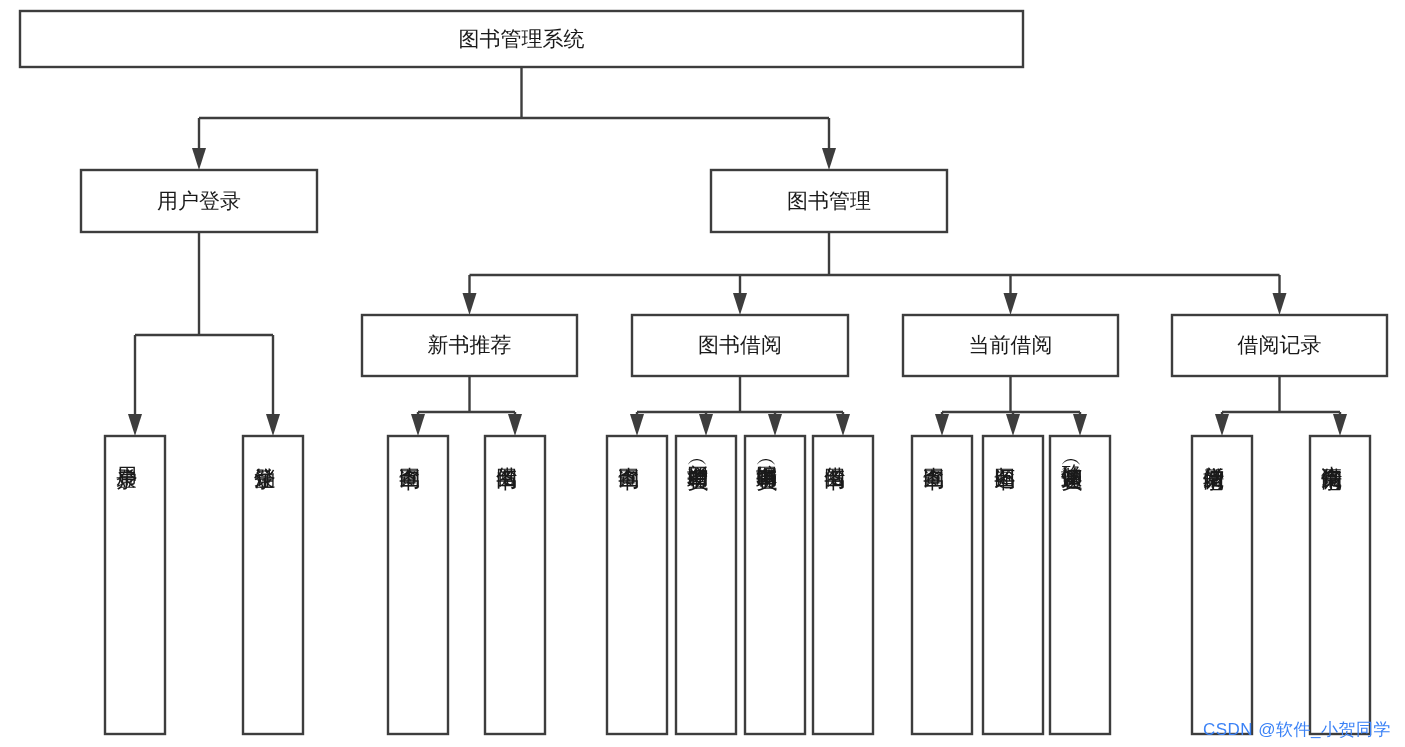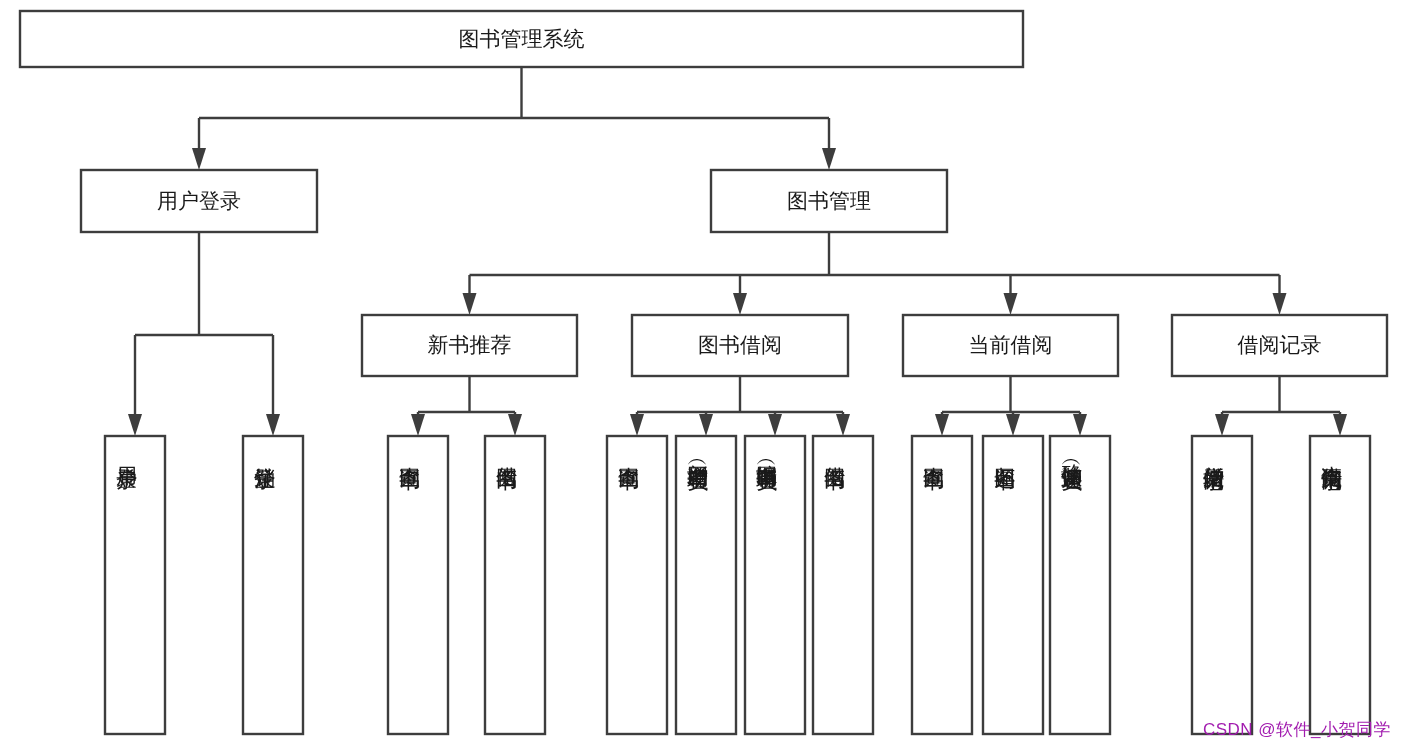--- a/index.html
+++ b/index.html
@@ -56,21 +56,21 @@
     text-anchor: middle;
     white-space: pre;
     letter-spacing: 1px;
   }
   .watermark-text {
     position: absolute;
     right: 14px;
     bottom: 6px;
     font-family: "Liberation Sans", "DejaVu Sans", sans-serif;
     font-size: 17px;
-    color: #a21caf;
+    color: #3b82f6;
     letter-spacing: 0.5px;
     pointer-events: none;
     user-select: none;
     white-space: nowrap;
   }
 </style>
 </head>
 <body>
 
 <div id="diagram-root">

